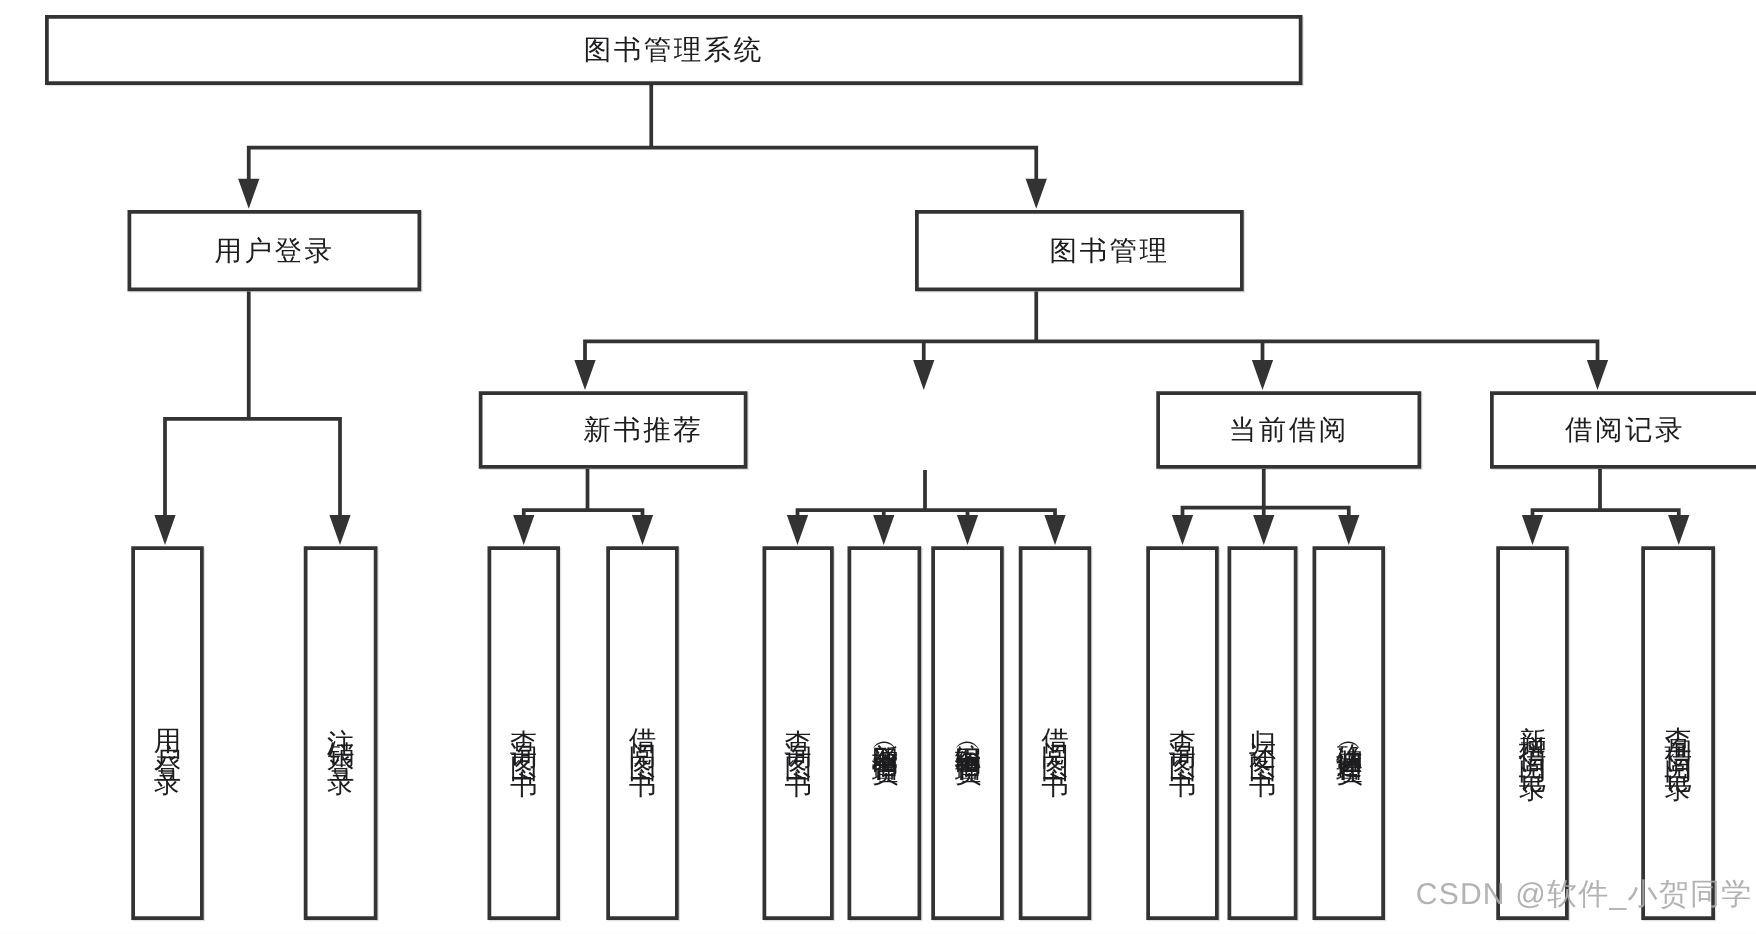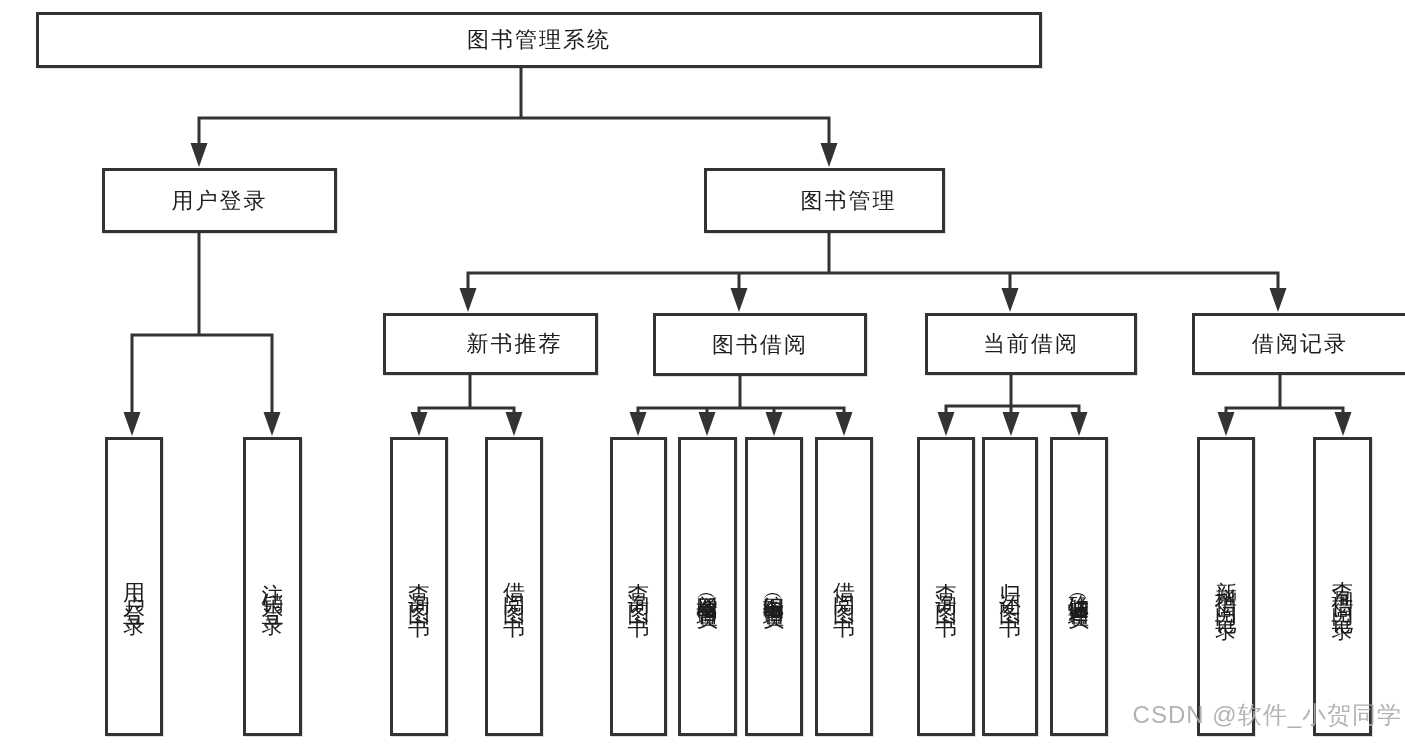--- a/index.html
+++ b/index.html
@@ -110,29 +110,26 @@
     <polygon points="1334.5,412 1351.5,412 1343,436"></polygon>
   </svg>
 
   <div class="hbox" style="left:16px;top:12px;width:1006px;height:56px;">
     <span>图书管理系统</span>
   </div>
 
   <div class="hbox" style="left:82px;top:168px;width:235px;height:65px;">
     <span>用户登录</span>
   </div>
-  <div class="hbox" style="left:684px;top:168px;width:241px;height:65px;padding-left:48px;">
+  <div class="hbox" style="left:712px;top:168px;width:263px;height:65px;padding-left:48px;">
     <span>图书管理</span>
   </div>
 
   <div class="hbox" style="left:363px;top:313px;width:215px;height:62px;padding-left:48px;">
     <span>新书推荐</span>
-  </div>
-  <div class="hbox" style="left:633px;top:313px;width:214px;height:63px;">
-    <span>图书借阅</span>
   </div>
   <div class="hbox" style="left:905px;top:313px;width:212px;height:62px;">
     <span>当前借阅</span>
   </div>
   <div class="hbox" style="left:1172px;top:313px;width:216px;height:62px;">
     <span>借阅记录</span>
   </div>
 
   <div class="vbox" style="left:105px;width:58px;">
     <span class="vtext">用户登录</span>

